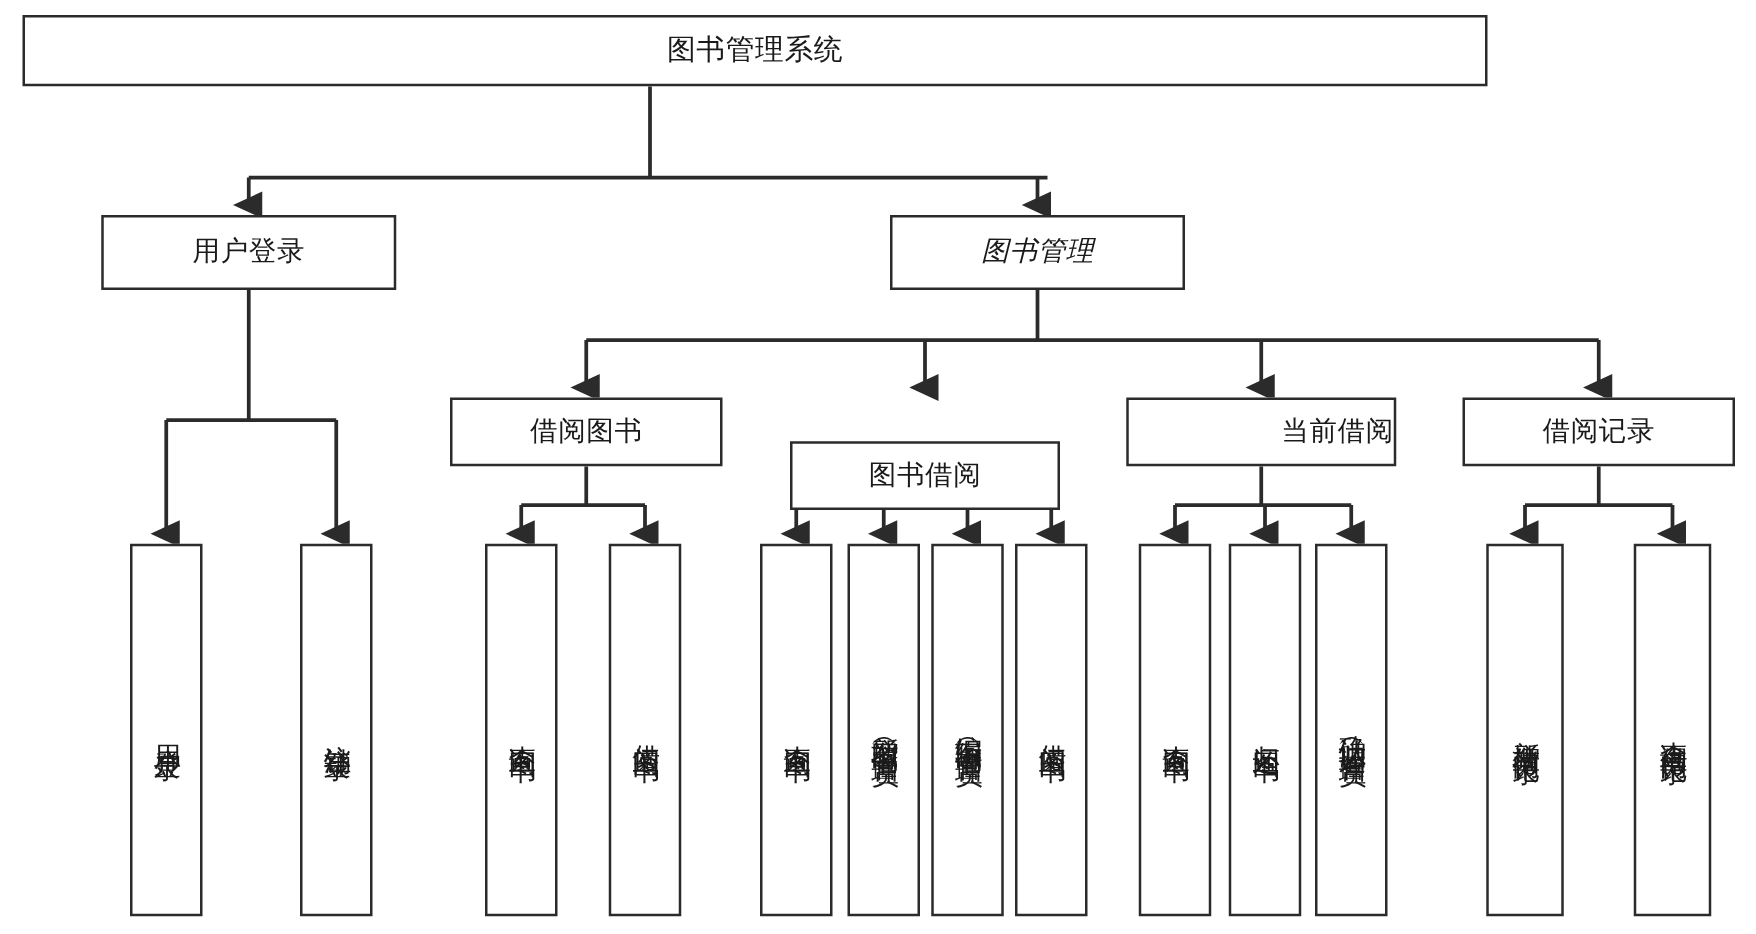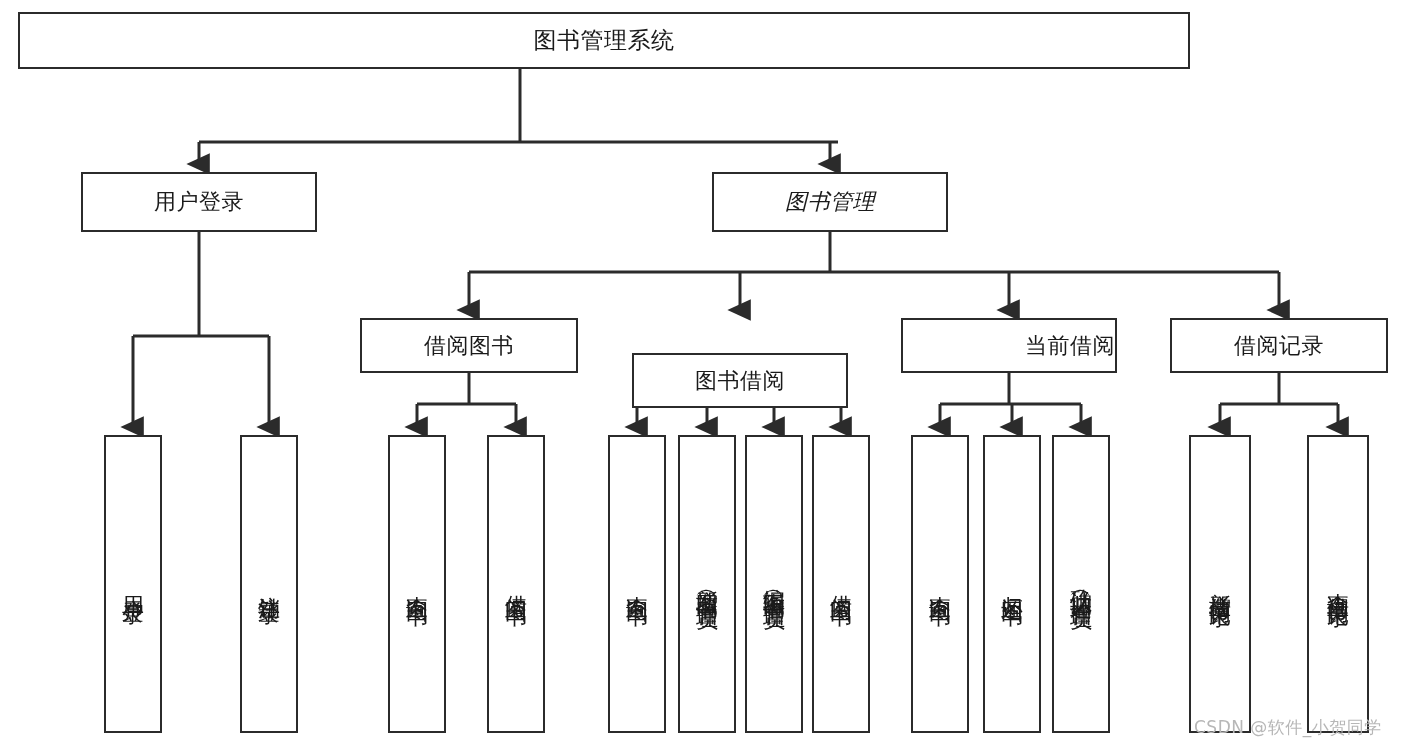--- a/index.html
+++ b/index.html
@@ -188,15 +188,14 @@
     <span class="node-label">确认归还（管理员）</span>
   </div>
 
   <div class="node vert" style="left:1189px; top:435px; width:62px; height:298px;">
     <span class="node-label">新增借阅记录</span>
   </div>
   <div class="node vert" style="left:1307px; top:435px; width:62px; height:298px;">
     <span class="node-label">查询借阅记录</span>
   </div>
 
-  <div class="watermark" style="left:1194px; top:716px;">CSDN @软件_小贺同学</div>
 
 </div>
 
 </body></html>

